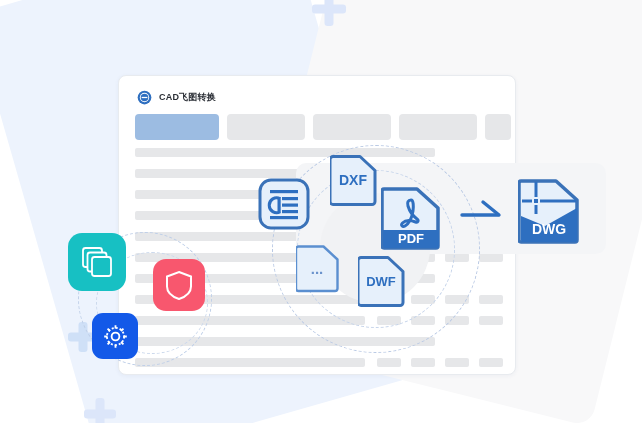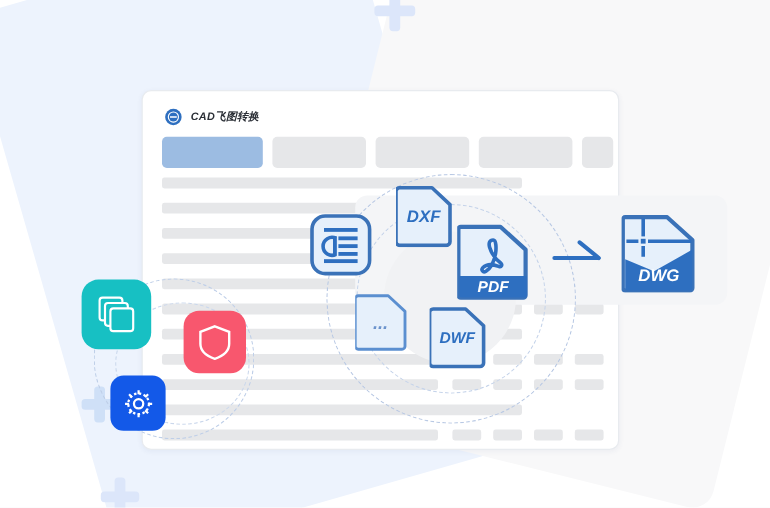--- a/index.html
+++ b/index.html
@@ -1,21 +1,21 @@
 <!DOCTYPE html>
 <html><head>
 <meta charset="utf-8">
 <style>
   html,body{margin:0;padding:0;}
   body{
     width:642px;height:423px;overflow:hidden;position:relative;
     background:#ffffff;
     font-family:"Liberation Sans","DejaVu Sans",sans-serif;
   }
-  #stage{position:absolute;inset:0;width:642px;height:423px;overflow:hidden;font-style:italic;}
+  #stage{position:absolute;inset:0;width:642px;height:423px;overflow:hidden;}
 
   
   .bg-shape{position:absolute;}
   .bg-blue-quad{
     left:30px;top:-40px;width:330px;height:470px;
     background:#EDF3FD;
     transform:rotate(-16deg);
     border-radius:18px;
   }
   .bg-gray-quad{

